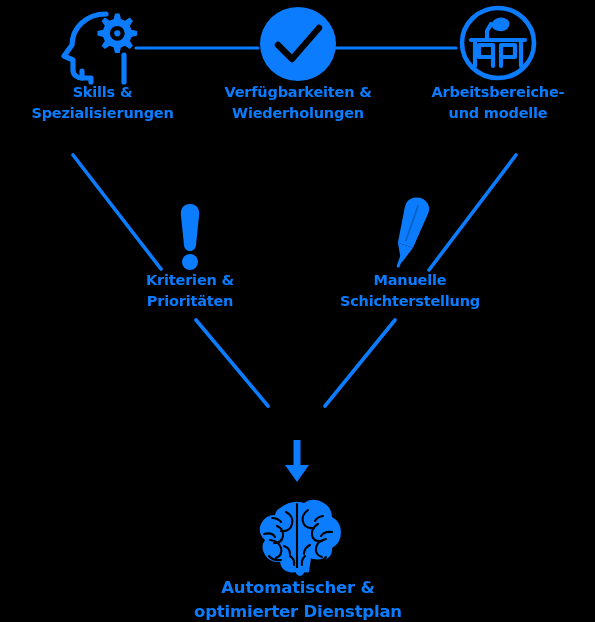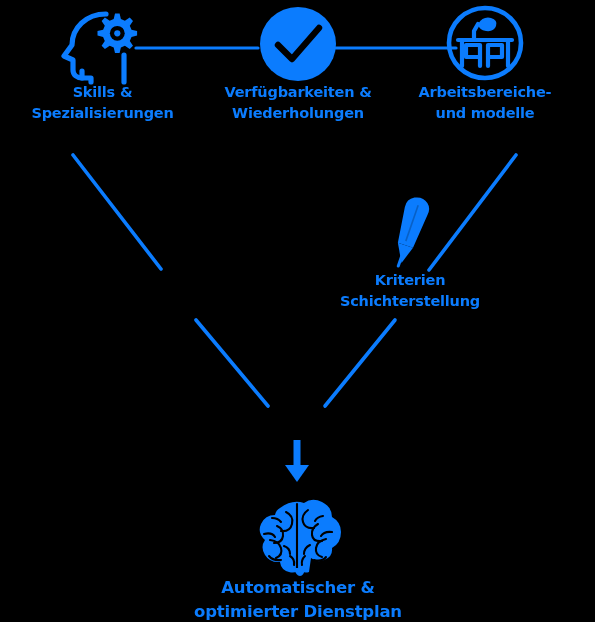--- a/index.html
+++ b/index.html
@@ -43,21 +43,21 @@
     position: absolute;
     left: 0;
     top: 0;
     width: 595px;
     height: 622px;
     pointer-events: none;
   }
   
   #node-skills        { left: 10px;  top: 4px;   width: 185px; }
   #node-availability  { left: 208px; top: 4px;   width: 180px; }
-  #node-workspaces    { left: 392px; top: 4px;   width: 186px; }
+  #node-workspaces    { left: 405px; top: 4px;   width: 186px; }
   #node-criteria      { left: 110px; top: 190px; width: 160px; }
   #node-manual        { left: 325px; top: 190px; width: 170px; }
   #node-oneclick      { left: 237px; top: 330px; width: 120px; }
   #node-result        { left: 170px; top: 480px; width: 256px; }
   .icon-wrap {
     height: 78px;
     display: flex;
     align-items: flex-end;
     justify-content: center;
   }
@@ -150,38 +150,51 @@
             <path d="M29 36 L29 27 L33 20"></path>
           </g>
           <path d="M33 20 q5-8 13-6 q7 2 5 8 q-2 6-10 5 q-7-1-8-7 z" fill="#0b7cfe"></path>
         </svg>
       </span>
     </div>
     <div class="label">Arbeitsbereiche-
 und modelle</div>
   </div>
 
+  <div class="node" id="node-criteria">
+    <div class="icon-wrap">
+      <span class="icon">
+        <svg width="26" height="68" viewBox="0 0 26 68">
+          <path d="M13 2 C20 2 23 7 22 14 L19 43 C18.6 47 15.8 49 13 49
+                   C10.2 49 7.4 47 7 43 L4 14 C3 7 6 2 13 2 z" fill="#0b7cfe"></path>
+          <circle cx="13" cy="60" r="8" fill="#0b7cfe"></circle>
+        </svg>
+      </span>
+    </div>
+    <div class="label">Kriterien &amp;
+Prioritäten</div>
+  </div>
 
   <div class="node" id="node-manual">
     <div class="icon-wrap">
       <span class="icon">
         <svg width="48" height="76" viewBox="0 0 48 76">
           <g transform="rotate(19 24 38)">
 
             <path d="M17 4 q8-4 14 1 q5 4 4 11 L32 52 L16 52 L11 16 q-1-8 6-12 z" fill="#0b7cfe"></path>
 
             <path d="M16 52 L32 52 L26 70 z" fill="#0b7cfe"></path>
             <path d="M24 62 L24 74" stroke="#0b7cfe" stroke-width="3" stroke-linecap="round"></path>
 
             <path d="M23 10 L23 48" stroke="#000000" stroke-width="1.6" opacity="0.22"></path>
           </g>
         </svg>
       </span>
     </div>
-    <div class="label">Kriterien
+    <div class="label">Manuelle
 Schichterstellung</div>
   </div>
 
 
   <div class="node" id="node-result">
     <div class="icon-wrap">
       <span class="icon">
         <svg width="96" height="78" viewBox="0 0 96 78">
 
           <path d="M30 10 q12-9 24-5 q8-6 18-1 q10 5 10 15 q9 5 9 15

